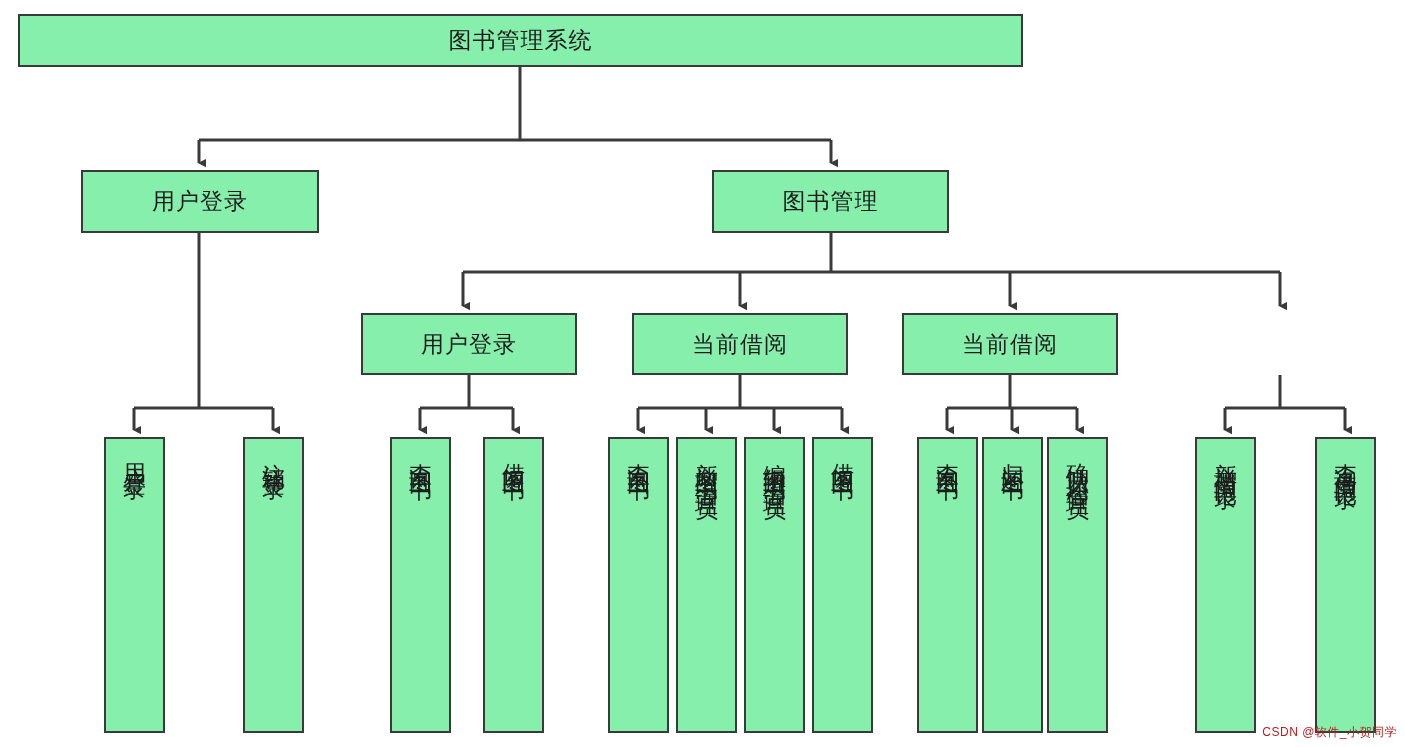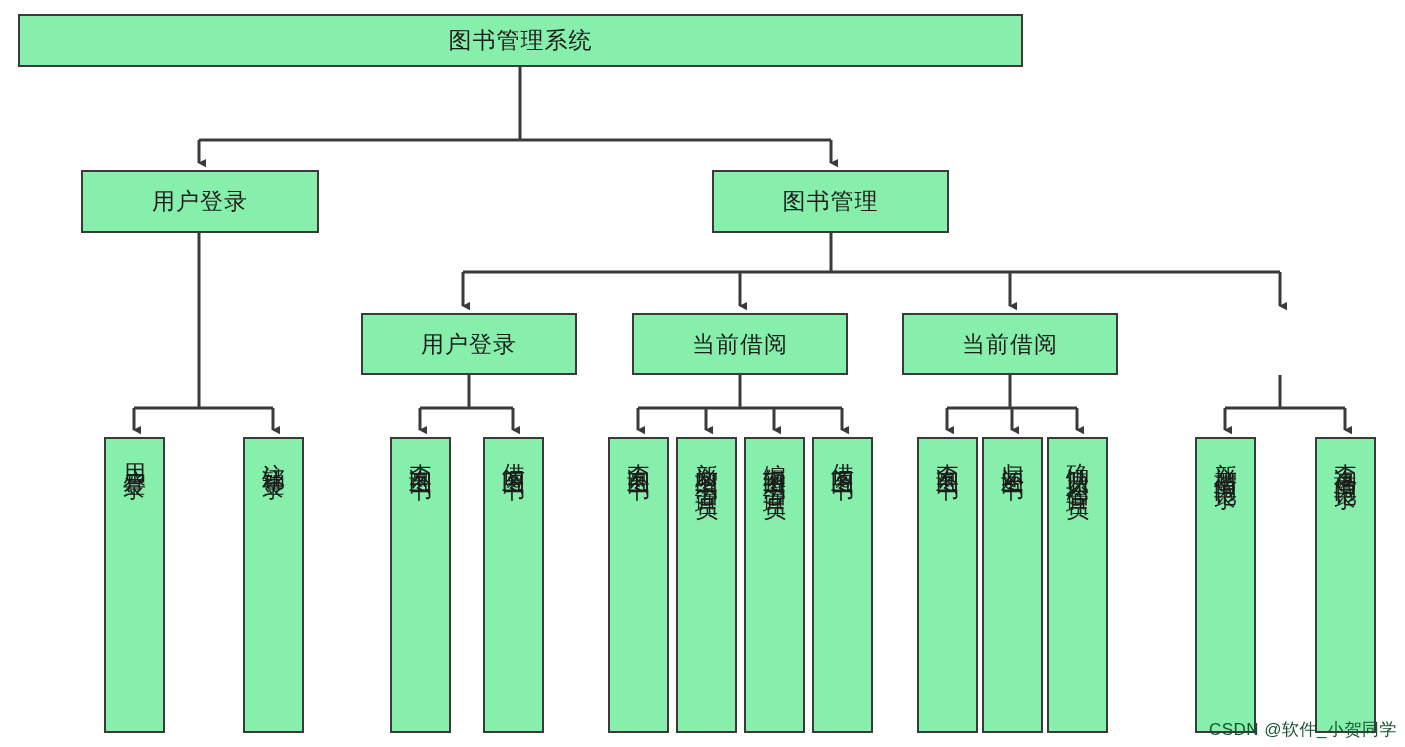--- a/index.html
+++ b/index.html
@@ -49,22 +49,22 @@
     writing-mode: vertical-rl;
     text-orientation: upright;
     letter-spacing: 5px;
     line-height: 1;
     white-space: nowrap;
   }
   .watermark {
     position: absolute;
     right: 8px;
     bottom: 6px;
-    font-size: 17px;
-    color: #14532d;
+    font-size: 12px;
+    color: #b91c1c;
     letter-spacing: 0.5px;
     white-space: nowrap;
   }
 </style>
 </head>
 <body>
 
 <div id="canvas">
 
   <svg class="connectors" viewBox="0 0 1405 747" xmlns="http://www.w3.org/2000/svg">

